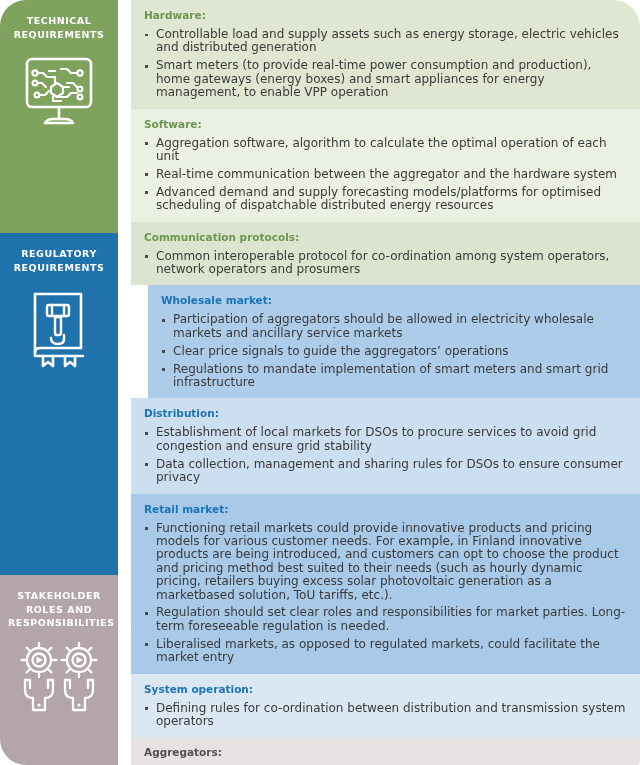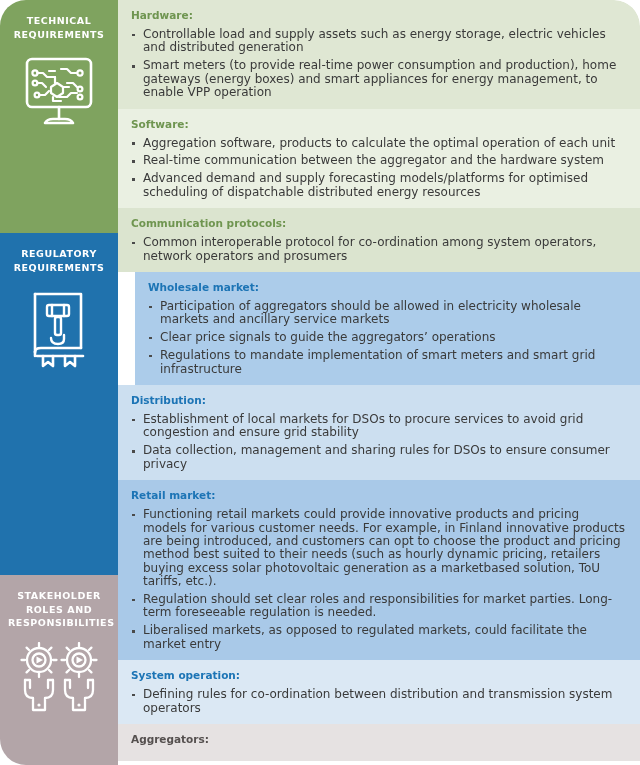--- a/index.html
+++ b/index.html
@@ -67,20 +67,21 @@
     align-items: center;
   }
   
   .content {
     flex: 1 1 auto;
     display: flex;
     flex-direction: column;
     overflow: hidden;
     border-top-right-radius: 26px;
     border-bottom-right-radius: 4px;
+    padding-left: 13px;
   }
   .block {
     box-sizing: border-box;
     padding: 9px 14px 9px 13px;
   }
   .block:first-child {
     border-top-right-radius: 26px;
   }
   .block-title {
     font-size: 10.5px;
@@ -232,21 +233,21 @@
       <div class="block-title tech-title">Hardware:</div>
       <ul class="items">
         <li>Controllable load and supply assets such as energy storage, electric vehicles and distributed generation</li>
         <li>Smart meters (to provide real-time power consumption and production), home gateways (energy boxes) and smart appliances for energy management, to enable VPP operation</li>
       </ul>
     </div>
 
     <div class="block tech-b">
       <div class="block-title tech-title">Software:</div>
       <ul class="items">
-        <li>Aggregation software, products to calculate the optimal operation of each unit</li>
+        <li>Aggregation software, algorithm to calculate the optimal operation of each unit</li>
         <li>Real-time communication between the aggregator and the hardware system</li>
         <li>Advanced demand and supply forecasting models/platforms for optimised scheduling of dispatchable distributed energy resources</li>
       </ul>
     </div>
 
     <div class="block tech-c">
       <div class="block-title tech-title">Communication protocols:</div>
       <ul class="items">
         <li>Common interoperable protocol for co-ordination among system operators, network operators and prosumers</li>
       </ul>

